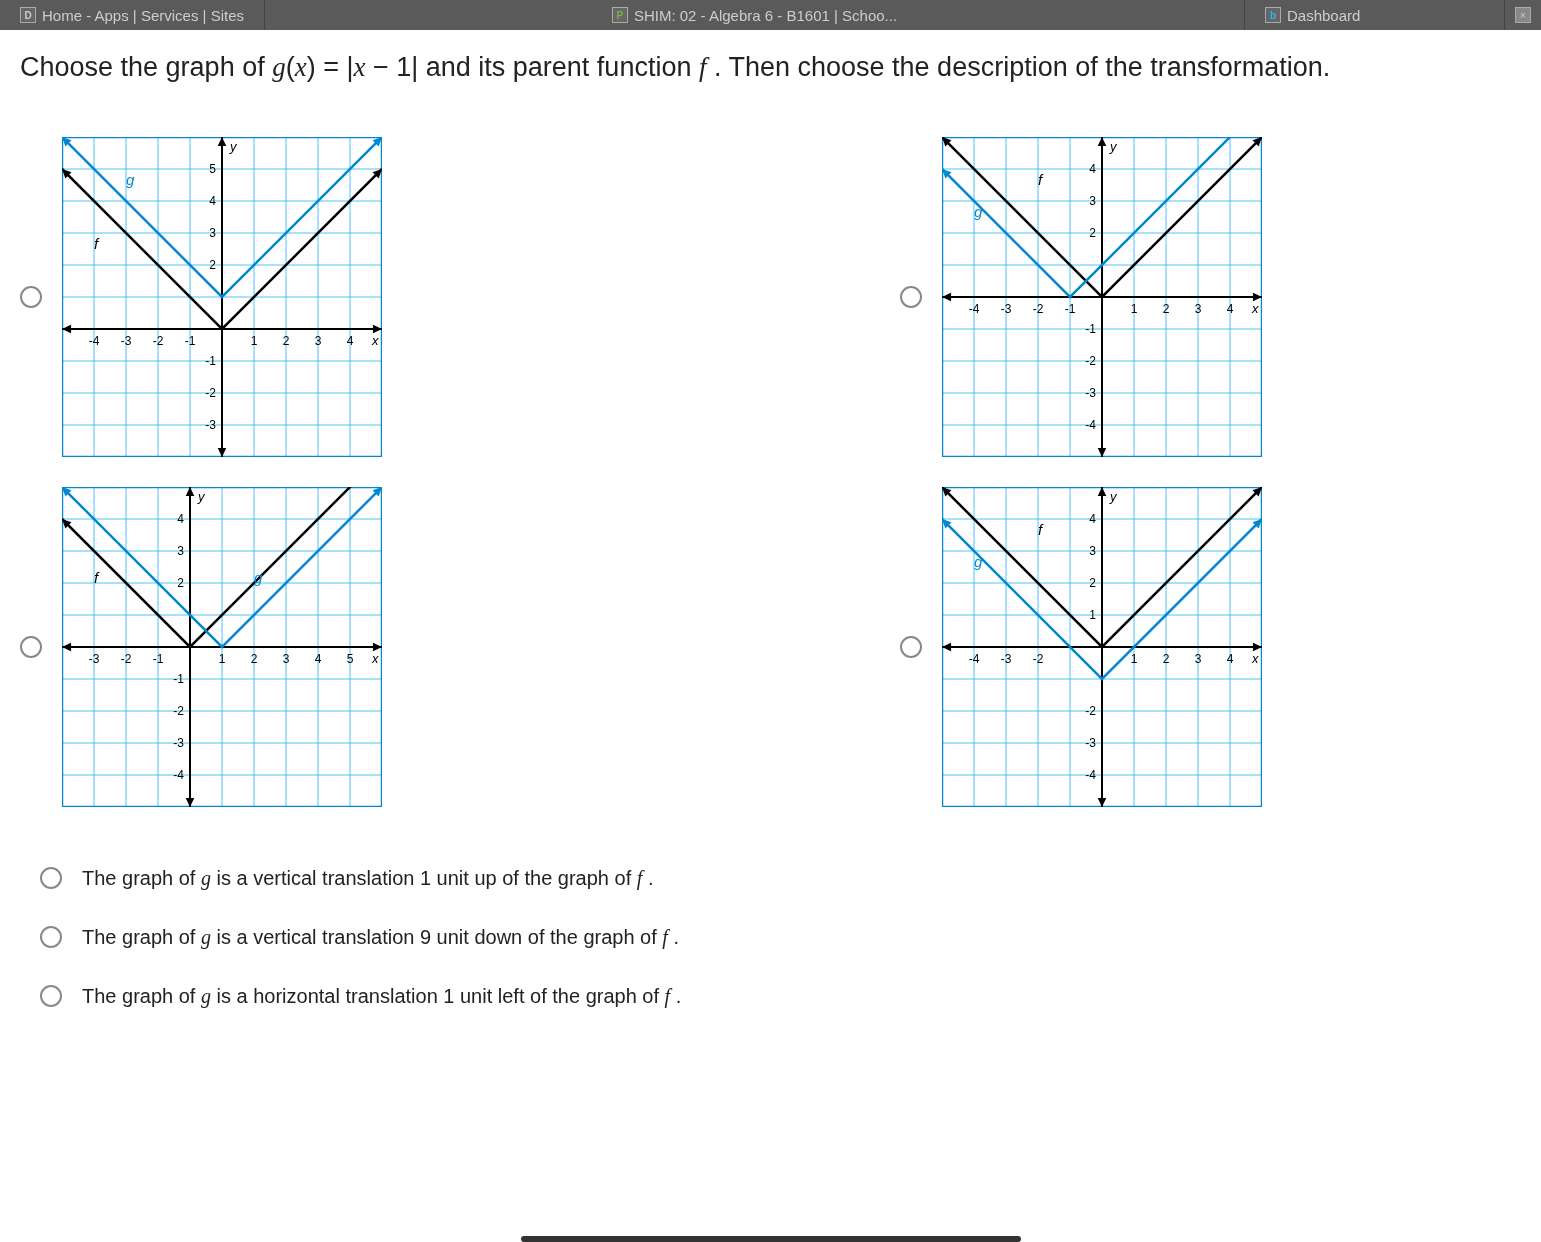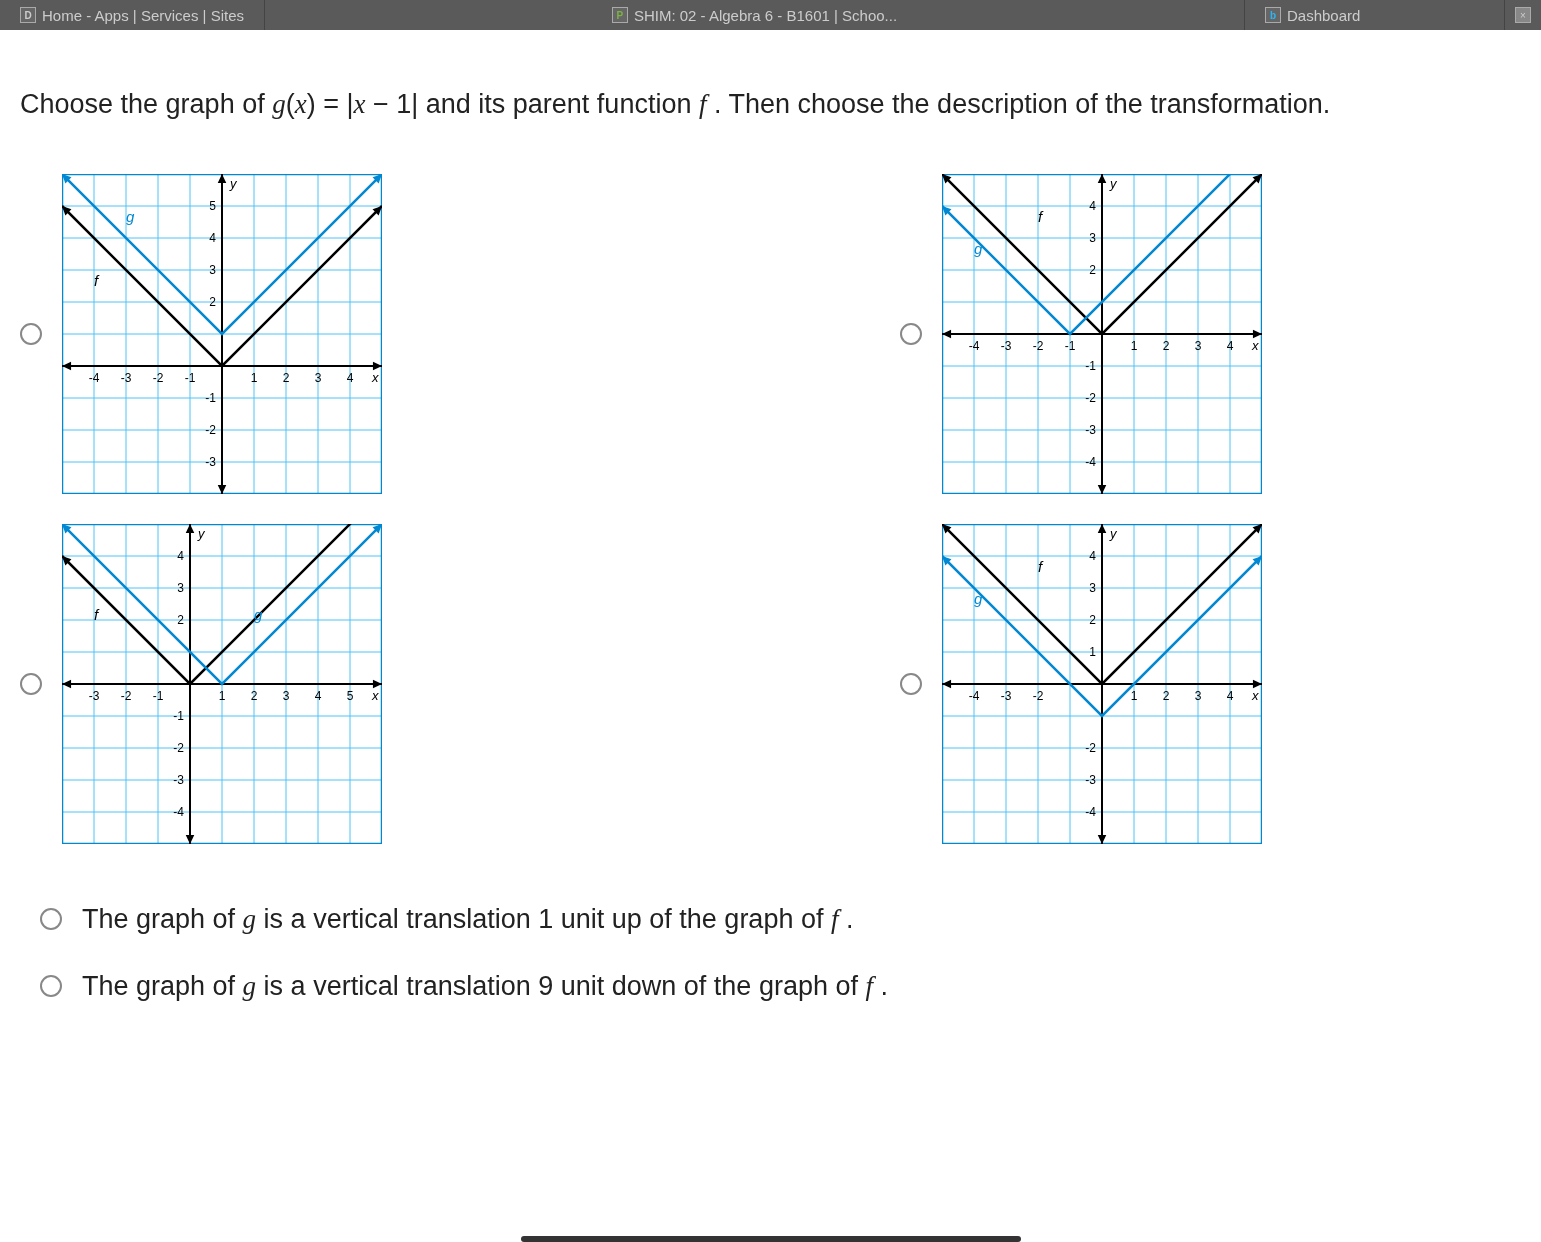--- a/index.html
+++ b/index.html
@@ -42,21 +42,20 @@
     border: 1px solid #aaa;
     display: flex;
     align-items: center;
     justify-content: center;
     font-size: 10px;
     background: #888;
   }
   
   .question-area {
     padding: 19px 20px 20px;
-    margin-top: 37px;
   }
   .question-text {
     font-size: 27px;
     line-height: 1.4;
     color: #222;
   }
   .math-var { font-style: italic; font-family: 'Times New Roman', serif; }
   
   .charts-grid {
     display: grid;
@@ -94,21 +93,21 @@
   .answer-options {
     padding: 20px 40px;
   }
   .answer-row {
     display: flex;
     align-items: center;
     gap: 20px;
     margin-bottom: 36px;
   }
   .answer-text {
-    font-size: 27px;
+    font-size: 20px;
     color: #222;
   }
   
   .bottom-rule {
     position: fixed;
     bottom: 0;
     left: 50%;
     transform: translateX(-50%);
     width: 500px;
     height: 6px;
@@ -395,15 +394,21 @@
     <span class="answer-text">
       <span>The graph of </span><span class="math-var">g</span><span> is a vertical translation 1 unit up of the graph of </span><span class="math-var">f</span><span> .</span>
     </span>
   </div>
   <div class="answer-row">
     <div class="radio"></div>
     <span class="answer-text">
       <span>The graph of </span><span class="math-var">g</span><span> is a vertical translation 9 unit down of the graph of </span><span class="math-var">f</span><span> .</span>
     </span>
   </div>
+  <div class="answer-row">
+    <div class="radio"></div>
+    <span class="answer-text">
+      <span>The graph of </span><span class="math-var">g</span><span> is a horizontal translation 1 unit left of the graph of </span><span class="math-var">f</span><span> .</span>
+    </span>
+  </div>
 </div>
 
 <div class="bottom-rule"></div>
 
 </body></html>

